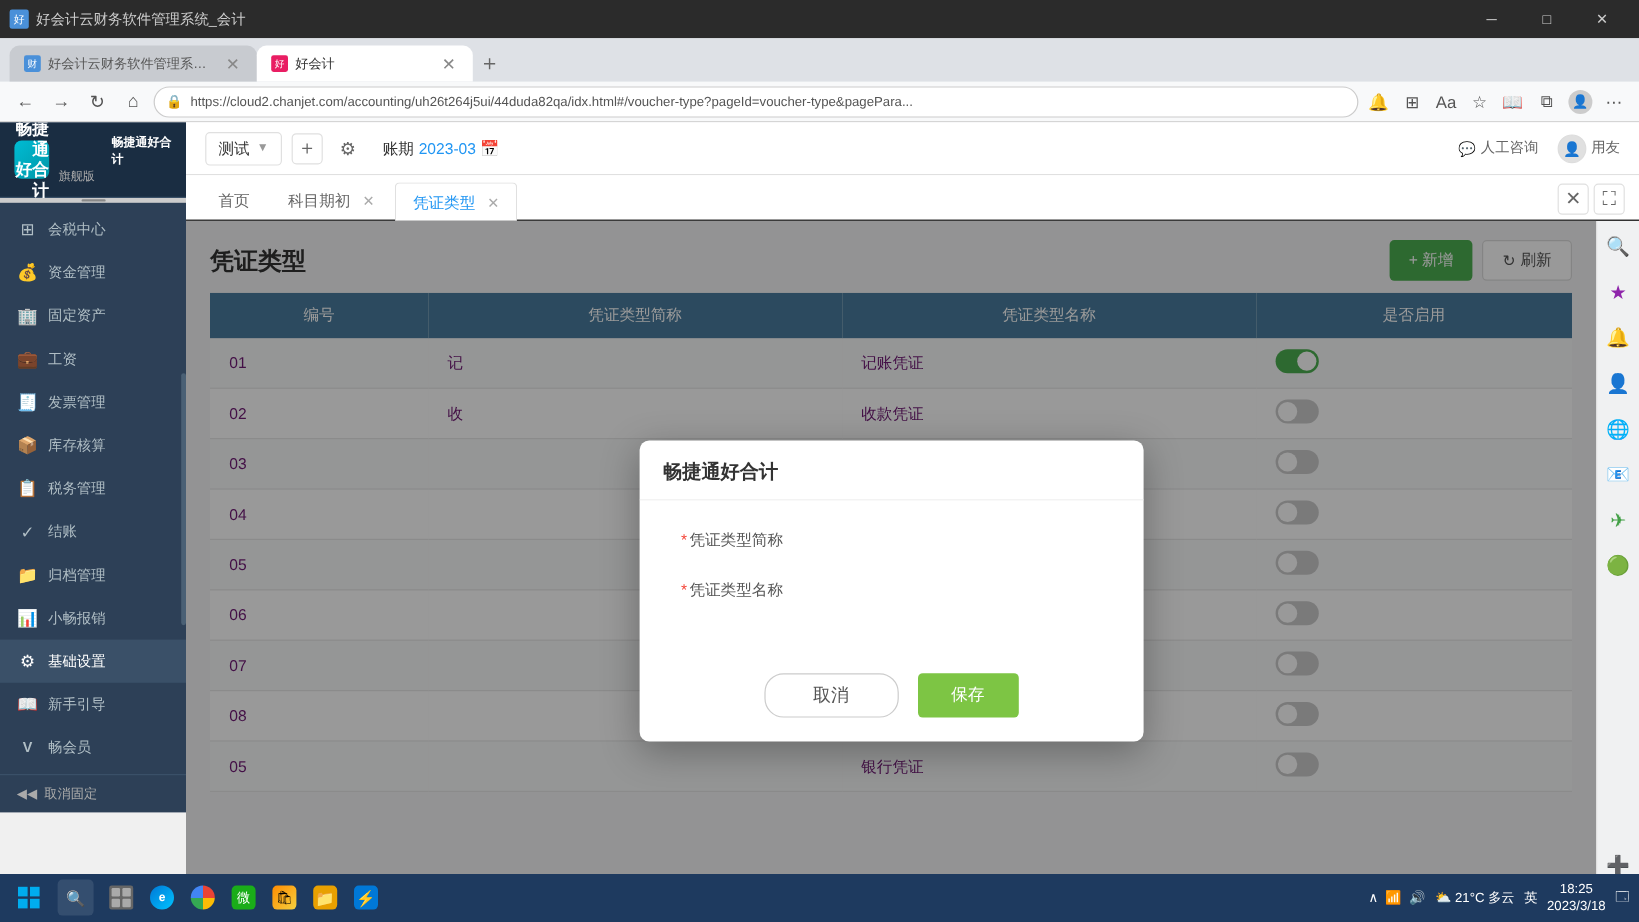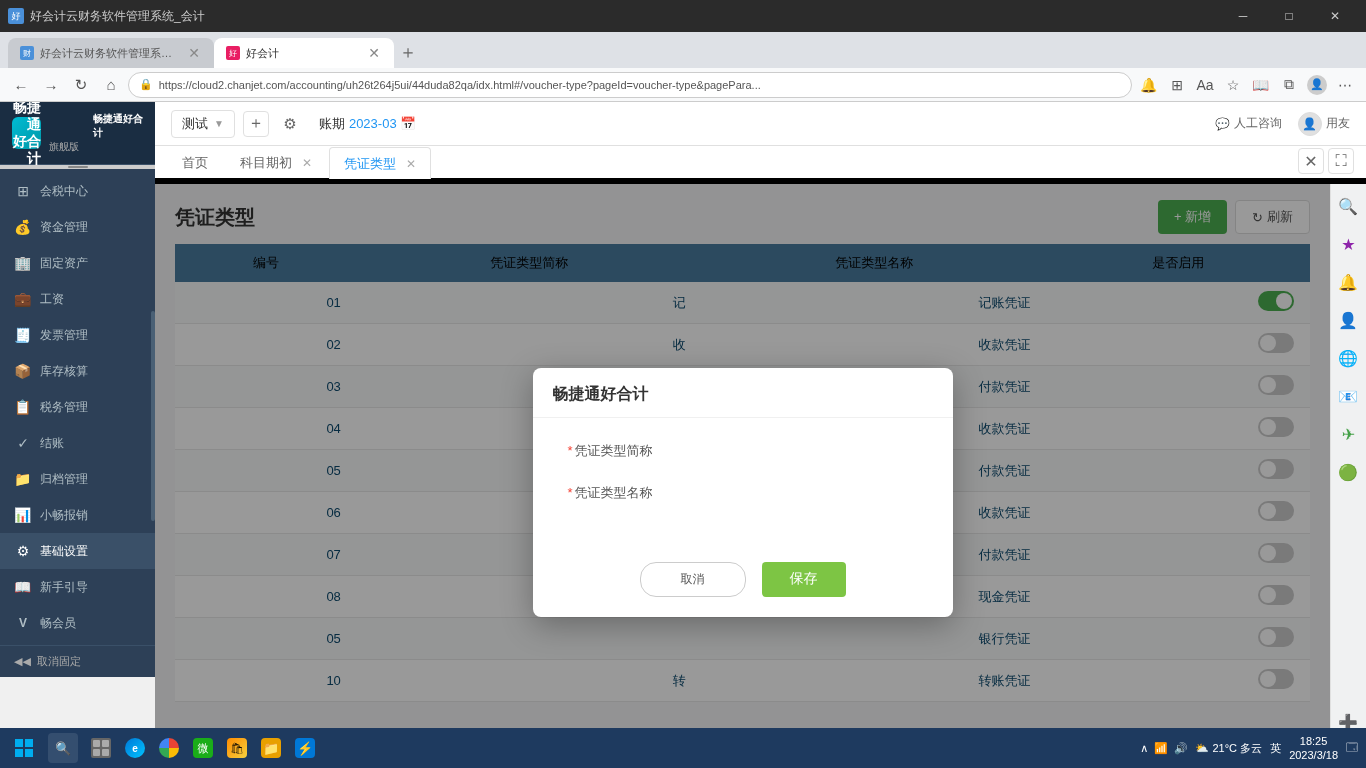--- a/index.html
+++ b/index.html
@@ -45,42 +45,42 @@
     .add-btn { width: 26px; height: 26px; border: 1px solid #e0e0e0; border-radius: 4px; display: flex; align-items: center; justify-content: center; cursor: pointer; color: #666; font-size: 16px; }
     .settings-btn { width: 26px; height: 26px; display: flex; align-items: center; justify-content: center; cursor: pointer; color: #666; font-size: 15px; }
     .period-info { display: flex; align-items: center; gap: 4px; font-size: 13px; color: #333; margin-left: 8px; }
     .period-icon { color: #666; font-size: 13px; }
     .topbar-right { margin-left: auto; display: flex; align-items: center; gap: 16px; }
     .consultant-btn { display: flex; align-items: center; gap: 4px; color: #666; font-size: 12px; cursor: pointer; }
     .user-btn { display: flex; align-items: center; gap: 4px; color: #666; font-size: 12px; cursor: pointer; }
     .user-avatar { width: 24px; height: 24px; border-radius: 50%; border: 1px solid #ddd; background: #e0e0e0; display: flex; align-items: center; justify-content: center; font-size: 12px; color: #666; }
 
     
-    .tab-bar { height: 38px; background: #fff; border-bottom: 6px solid #000000; display: flex; align-items: flex-end; padding: 0 12px; gap: 2px; position: relative; }
+    .tab-bar { height: 38px; background: #fff; border-bottom: 1px solid #000000; display: flex; align-items: flex-end; padding: 0 12px; gap: 2px; position: relative; }
     .page-tab { height: 32px; padding: 0 14px; display: flex; align-items: center; gap: 6px; font-size: 13px; cursor: pointer; border-radius: 4px 4px 0 0; color: #666; border: 1px solid transparent; border-bottom: none; }
     .page-tab.active { background: #fff; color: #2196f3; border-color: #e0e0e0; border-bottom-color: #fff; margin-bottom: -1px; z-index: 1; }
     .page-tab .tab-x { font-size: 12px; color: #aaa; margin-left: 4px; }
     .tab-bar-actions { margin-left: auto; display: flex; gap: 4px; align-items: center; padding-bottom: 4px; }
     .tab-action-btn { width: 26px; height: 26px; display: flex; align-items: center; justify-content: center; cursor: pointer; color: #666; font-size: 16px; border-radius: 4px; border: 1px solid #e0e0e0; }
 
     
     .main-content { flex: 1; background: #f5f6f7; overflow: hidden; position: relative; }
     .content-header { display: flex; align-items: center; justify-content: space-between; padding: 16px 20px 10px; }
     .content-title { font-size: 20px; font-weight: bold; color: #333; }
     .header-actions { display: flex; gap: 8px; }
     .btn-new { background: #4caf50; color: white; border: none; padding: 7px 16px; border-radius: 4px; cursor: pointer; font-size: 13px; display: flex; align-items: center; gap: 4px; }
     .btn-refresh { background: #fff; color: #555; border: 1px solid #ddd; padding: 7px 16px; border-radius: 4px; cursor: pointer; font-size: 13px; display: flex; align-items: center; gap: 4px; }
 
     
     .data-table { width: 100%; border-collapse: collapse; }
-    .data-table thead tr { background: #4a7c9e; color: #000000; }
+    .data-table thead tr { background: #4a7c9e; color: #ffffff; }
     .data-table thead th { padding: 10px 16px; text-align: center; font-weight: normal; font-size: 13px; }
     .data-table tbody tr { background: #fff; border-bottom: 1px solid #e8e8e8; }
     .data-table tbody tr:nth-child(odd) { background: #f9fafb; }
-    .data-table tbody td { padding: 9px 16px; text-align: right; font-size: 13px; color: #0c4a6e; }
+    .data-table tbody td { padding: 9px 16px; text-align: left; font-size: 13px; color: #701a75; }
     .toggle { width: 36px; height: 20px; border-radius: 10px; position: relative; cursor: pointer; display: inline-block; }
     .toggle.on { background: #4caf50; }
     .toggle.off { background: #ccc; }
     .toggle::after { content: ''; position: absolute; width: 16px; height: 16px; border-radius: 50%; background: white; top: 2px; transition: left 0.2s; }
     .toggle.on::after { left: 18px; }
     .toggle.off::after { left: 2px; }
     .table-wrapper { overflow-x: auto; padding: 0 20px; }
 
     
     .right-panel { width: 36px; background: #f0f1f2; border-left: 1px solid #e0e0e0; display: flex; flex-direction: column; align-items: center; padding: 8px 0; gap: 10px; }
@@ -91,21 +91,21 @@
     .dialog { background: white; border-radius: 8px; width: 420px; padding: 0; box-shadow: 0 8px 32px rgba(0,0,0,0.3); overflow: hidden; }
     .dialog-header { padding: 16px 20px 12px; border-bottom: 1px solid #f0f0f0; }
     .dialog-title { font-size: 16px; font-weight: bold; color: #333; }
     .dialog-body { padding: 24px 30px; }
     .form-row { display: flex; align-items: center; margin-bottom: 24px; gap: 10px; }
     .form-label { font-size: 13px; color: #555; min-width: 90px; text-align: right; }
     .form-label .required { color: #f44336; margin-right: 2px; }
     .form-input { flex: 1; height: 32px; border: none; border-bottom: 1px solid #ccc; outline: none; font-size: 13px; color: #333; padding: 0 4px; }
     .form-input::placeholder { color: #bbb; font-size: 12px; }
     .dialog-footer { padding: 12px 20px 20px; display: flex; justify-content: center; gap: 16px; }
-    .btn-cancel { padding: 8px 40px; background: #fff; border: 1px solid #ccc; border-radius: 16px; cursor: pointer; font-size: 12px; color: #555; }
+    .btn-cancel { padding: 8px 40px; background: #fff; border: 1px solid #ccc; border-radius: 16px; cursor: pointer; font-size: 15px; color: #555; }
     .btn-save { padding: 8px 28px; background: #7dc544; border: none; border-radius: 4px; cursor: pointer; font-size: 14px; color: #fff; }
 
     
     .taskbar { height: 40px; background: #1e3a5f; display: flex; align-items: center; padding: 0 8px; gap: 8px; position: fixed; bottom: 0; left: 0; right: 0; z-index: 1000; }
     .taskbar-start { width: 32px; height: 32px; display: flex; align-items: center; justify-content: center; cursor: pointer; }
     .taskbar-search { width: 30px; height: 30px; display: flex; align-items: center; justify-content: center; cursor: pointer; background: rgba(255,255,255,0.1); border-radius: 4px; color: #fff; }
     .taskbar-icons { display: flex; gap: 4px; }
     .taskbar-icon { width: 30px; height: 30px; display: flex; align-items: center; justify-content: center; cursor: pointer; }
     .taskbar-right { margin-left: auto; display: flex; align-items: center; gap: 8px; color: #fff; font-size: 11px; }
     .taskbar-time { text-align: center; line-height: 1.3; }
@@ -382,28 +382,20 @@
       <td></td>
       <td>现金凭证</td>
       <td>
         <div class="toggle off"></div>
       </td>
     </tr>
                 <tr>
       <td>05</td>
       <td></td>
       <td>银行凭证</td>
-      <td>
-        <div class="toggle off"></div>
-      </td>
-    </tr>
-                <tr>
-      <td>10</td>
-      <td>转</td>
-      <td>转账凭证</td>
       <td>
         <div class="toggle off"></div>
       </td>
     </tr>
               </tbody>
           </table>
         </div>
 
         <div class="overlay">
           <div class="dialog">

